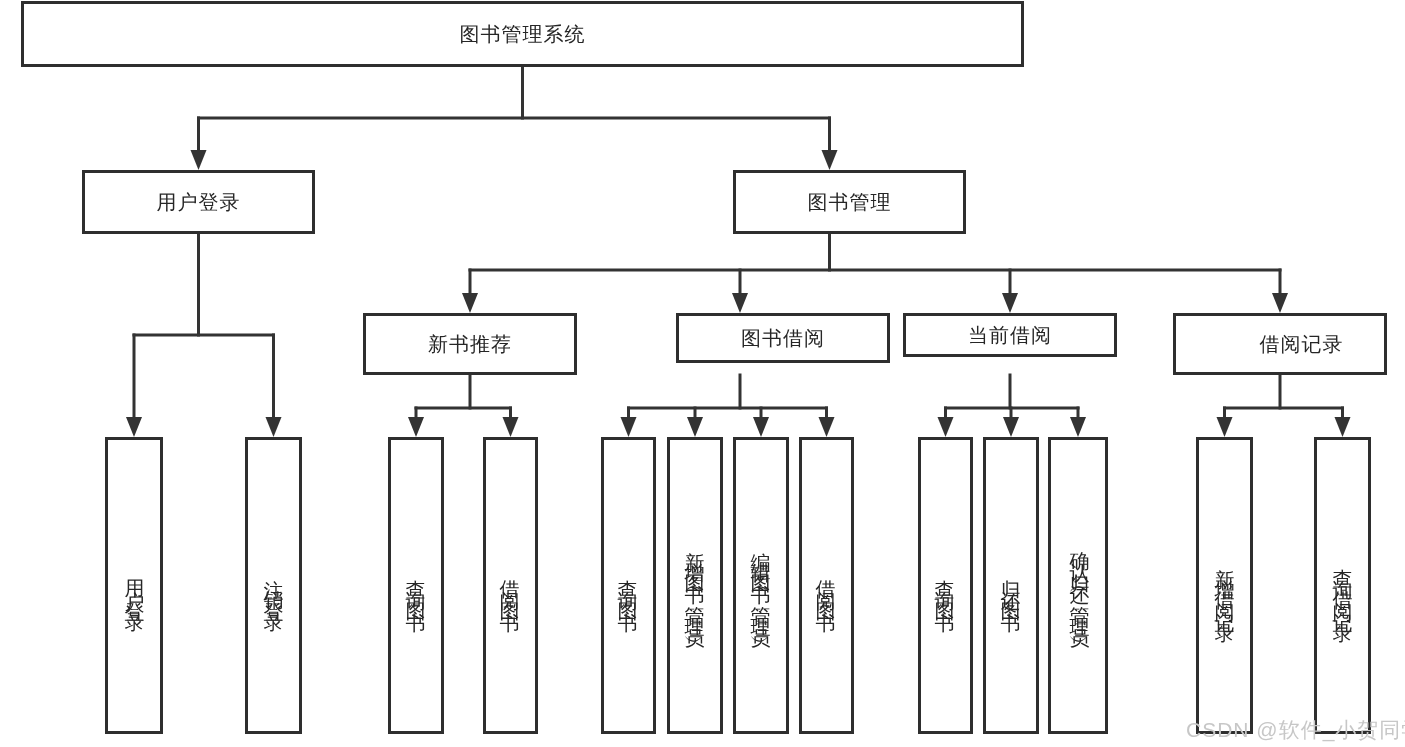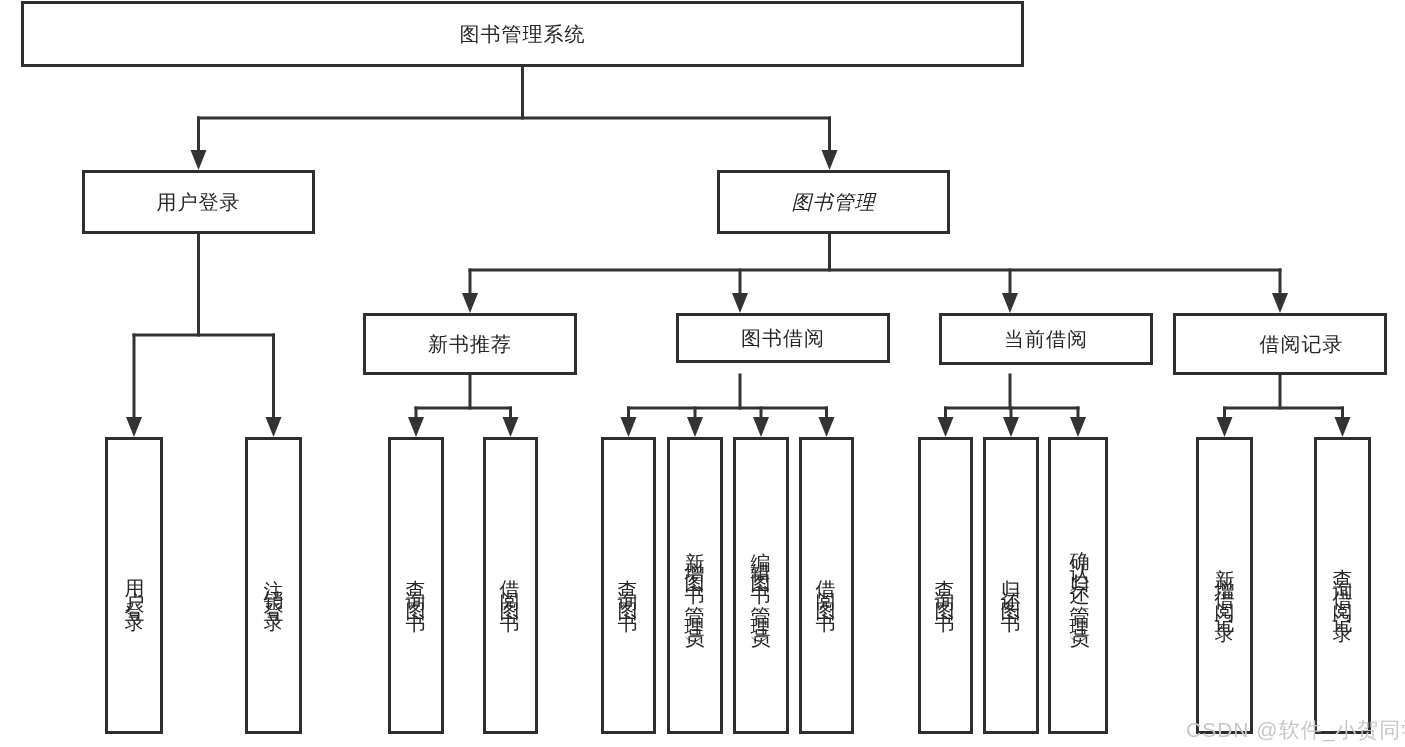--- a/index.html
+++ b/index.html
@@ -134,25 +134,25 @@
       <line x1="1224.5" y1="408" x2="1224.5" y2="420"></line>
       <line x1="1342.5" y1="408" x2="1342.5" y2="420"></line>
     </g>
     <use href="#ah" x="1224.5" y="437"></use>
     <use href="#ah" x="1342.5" y="437"></use>
   </svg>
 
   <div class="node" style="left:21px; top:1px; width:1003px; height:66px;">图书管理系统</div>
 
   <div class="node" style="left:82px; top:170px; width:233px; height:64px;">用户登录</div>
-  <div class="node" style="left:717px; top:170px; width:233px; height:64px;font-style:italic;">图书管理</div>
+  <div class="node" style="left:733px; top:170px; width:233px; height:64px;">图书管理</div>
 
   <div class="node" style="left:363px; top:313px; width:214px; height:62px;text-align:center;">新书推荐</div>
   <div class="node" style="left:633px; top:313px; width:214px; height:50px;margin-left:43px;">图书借阅</div>
-  <div class="node" style="left:903px; top:313px; width:214px; height:52px;margin-left:36px;">当前借阅</div>
+  <div class="node" style="left:903px; top:313px; width:214px; height:44px;">当前借阅</div>
   <div class="node" style="left:1173px; top:313px; width:214px; height:62px;padding-left:43px;">借阅记录</div>
 
   <div class="leaf" style="left:105px; width:58px;">用户登录</div>
   <div class="leaf" style="left:245px; width:57px;">注销登录</div>
 
   <div class="leaf" style="left:388px; width:56px;">查询图书</div>
   <div class="leaf" style="left:483px; width:55px;">借阅图书</div>
 
   <div class="leaf" style="left:601px; width:55px;">查询图书</div>
   <div class="leaf" style="left:667px; width:56px;">新增图书（管理员）</div>

